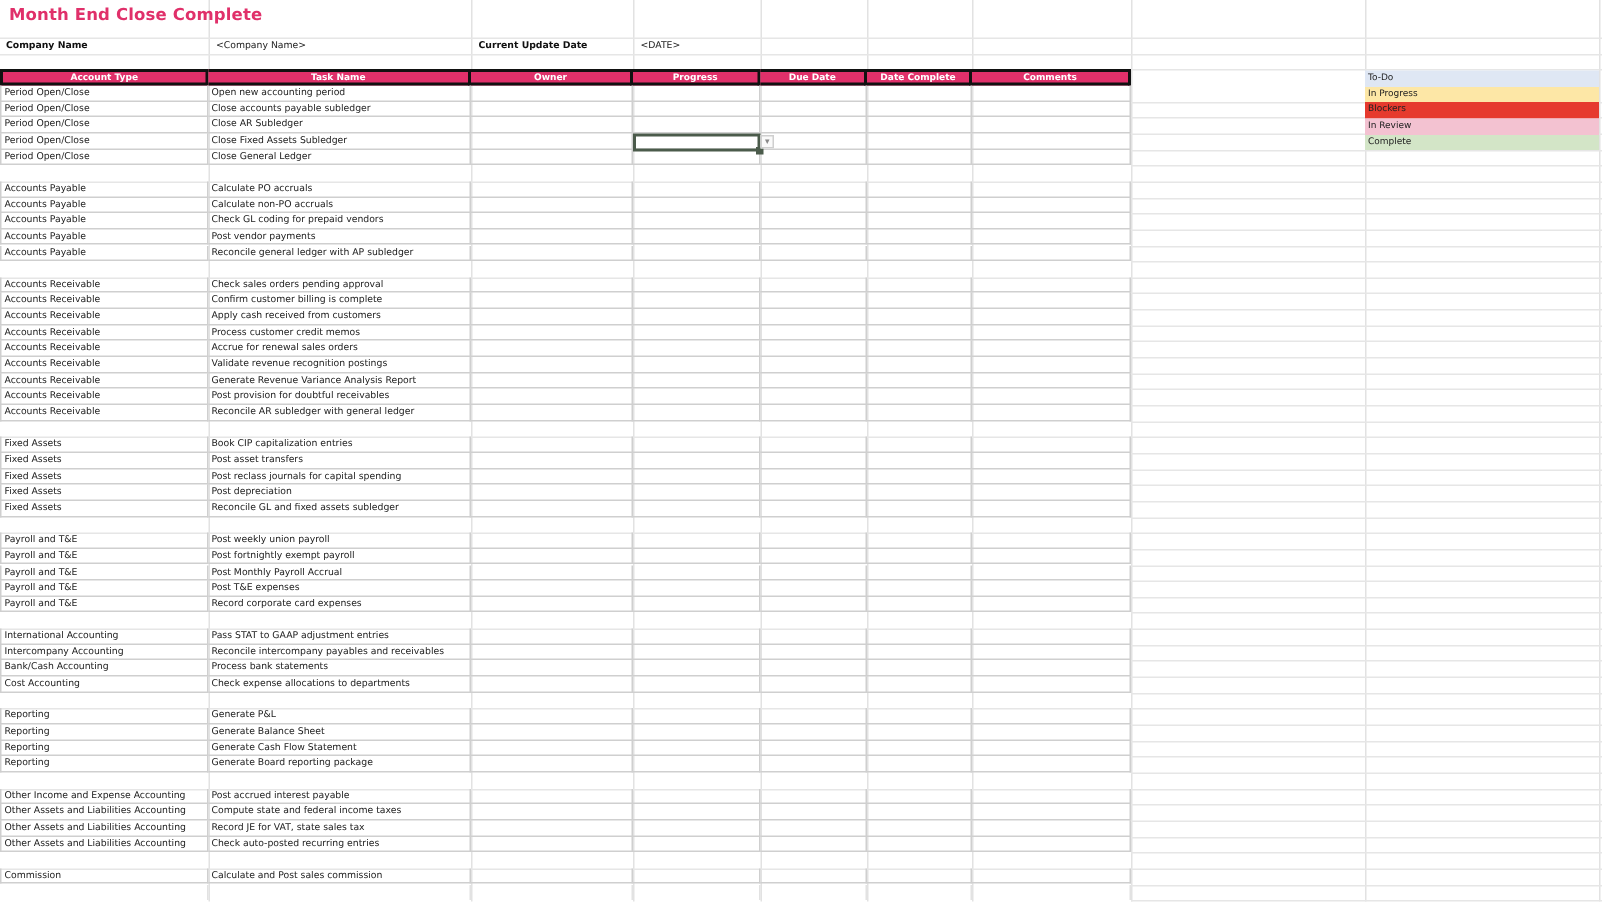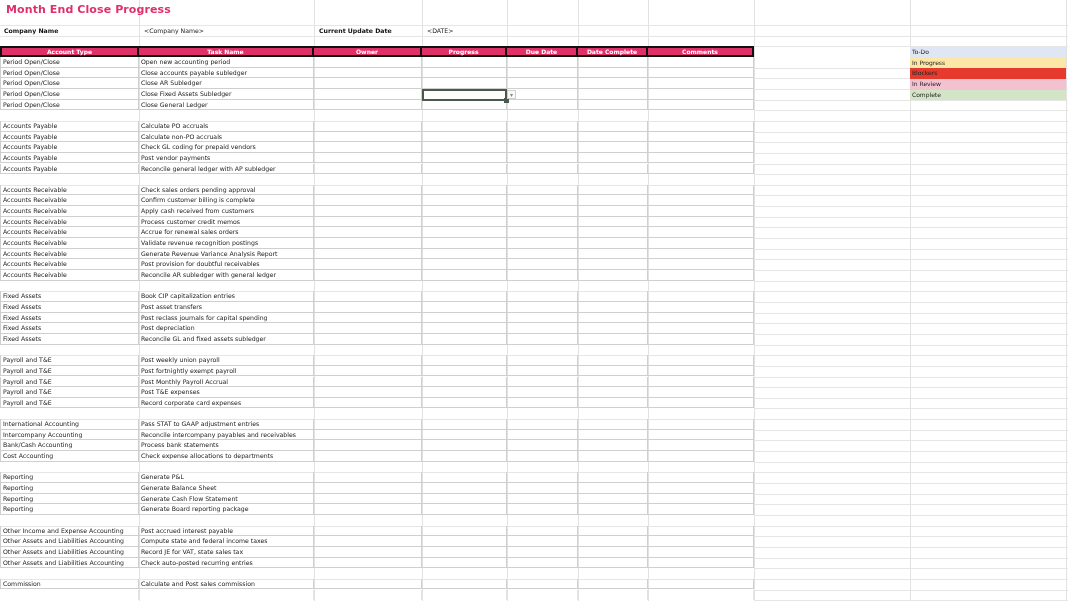--- a/index.html
+++ b/index.html
@@ -44,21 +44,21 @@
   <div class="vline" style="left:507px"></div>
   <div class="vline" style="left:578px"></div>
   <div class="vline" style="left:648px"></div>
   <div class="vline" style="left:754px"></div>
   <div class="vline" style="left:910px"></div>
   <div class="vline" style="left:1066px"></div>
   <div class="hline" style="top:25px"></div>
   <div class="hline" style="top:36px"></div>
   <div class="hline" style="top:46px"></div>
 
-  <div class="title">Month End Close Progress</div>
+  <div class="title">Month End Close Complete</div>
 
   <div class="cell bold" style="left:2px;top:26px;width:136px;">Company Name</div>
   <div class="cell" style="left:142px;top:26px;width:170px;">&lt;Company Name&gt;</div>
   <div class="cell bold" style="left:317px;top:26px;width:104px;">Current Update Date</div>
   <div class="cell" style="left:425px;top:26px;width:80px;">&lt;DATE&gt;</div>
 
   <div id="headers">
       <div class="hdr first" style="left: 0px; width: 139px;">Account Type</div>
       <div class="hdr" style="left: 139px; width: 175px;">Task Name</div>
       <div class="hdr" style="left: 314px; width: 108px;">Owner</div>

